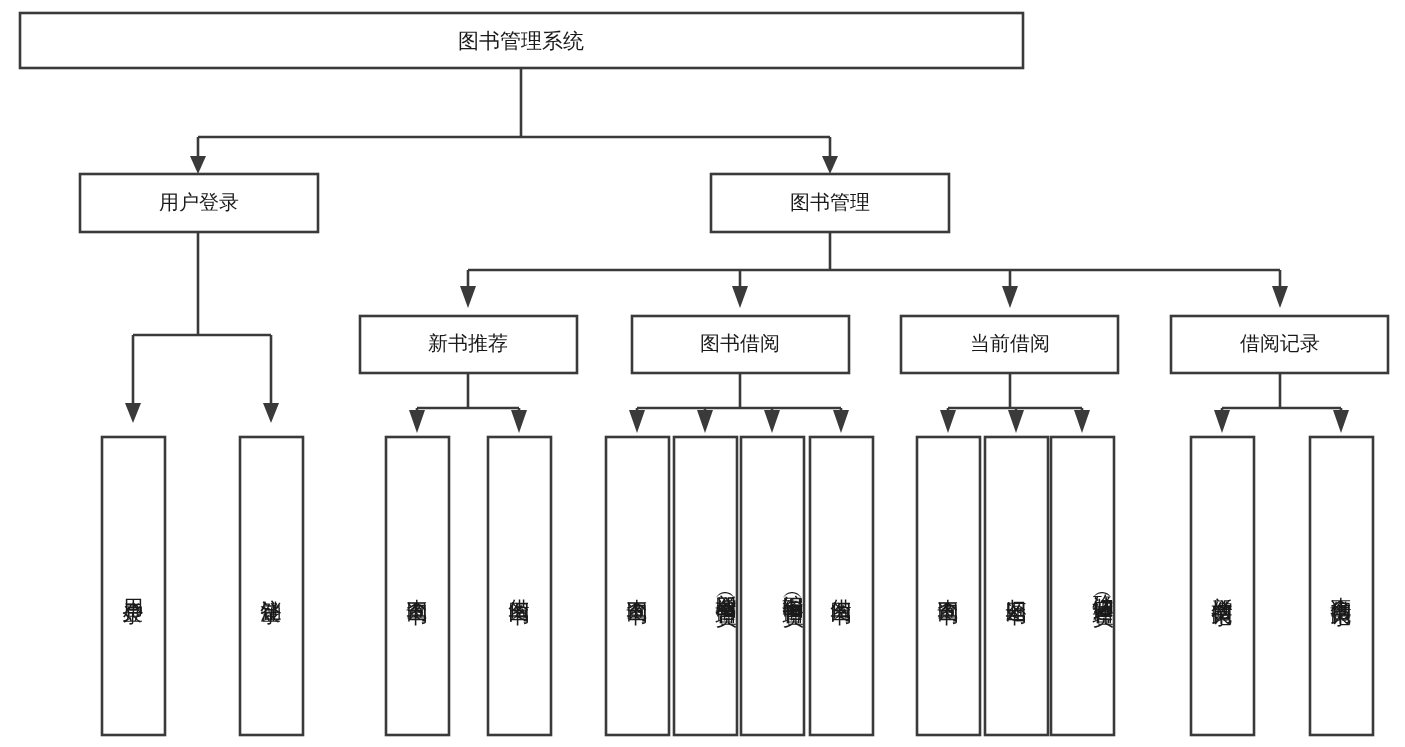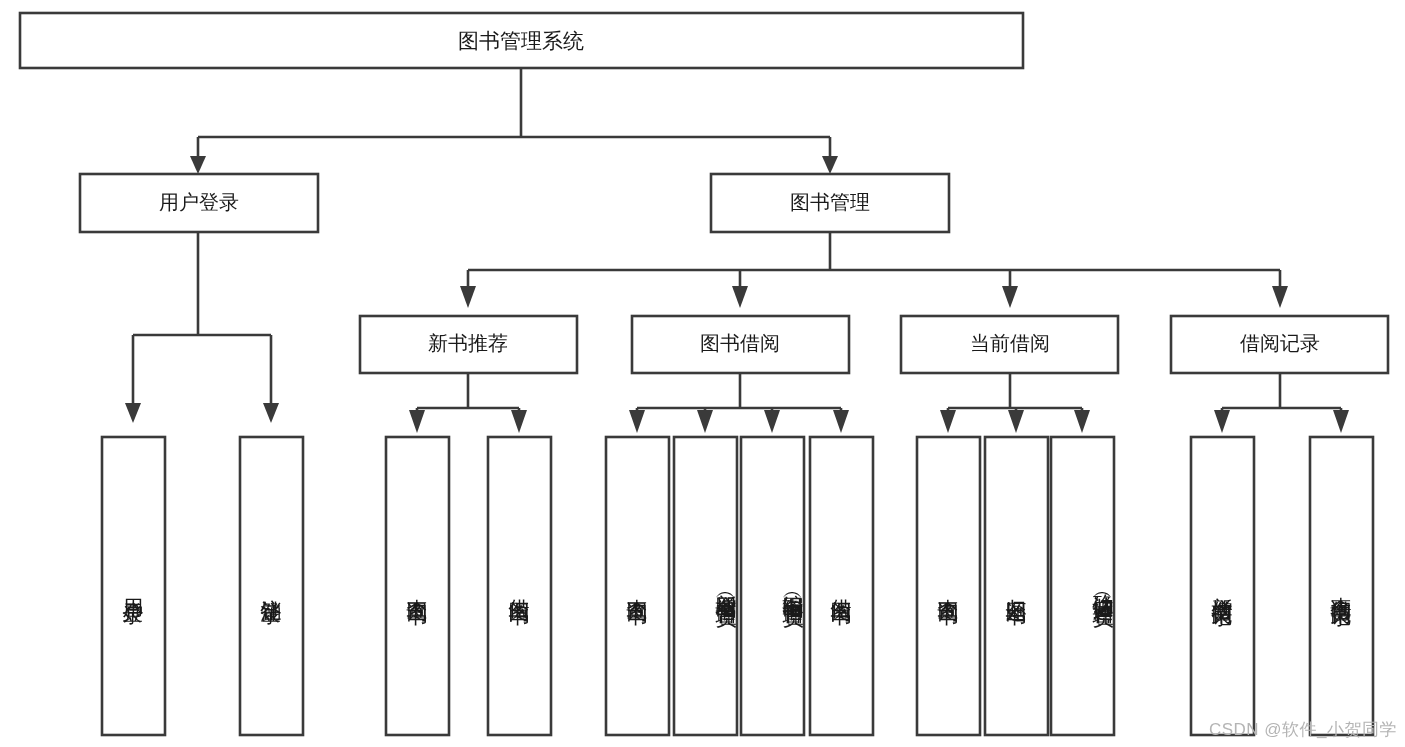--- a/index.html
+++ b/index.html
@@ -245,14 +245,13 @@
   <div class="vlabel" style="left:741px; top:437px; width:63px; height:298px; display:flex; align-items:flex-start; justify-content:center;">编辑图书（管理员）</div>
   <div class="vlabel" style="left:810px; top:437px; width:63px; height:298px; display:flex; align-items:center; justify-content:center;">借阅图书</div>
 
   <div class="vlabel" style="left:917px; top:437px; width:63px; height:298px; display:flex; align-items:center; justify-content:center;">查询图书</div>
   <div class="vlabel" style="left:985px; top:437px; width:63px; height:298px; display:flex; align-items:center; justify-content:center;">归还图书</div>
   <div class="vlabel" style="left:1051px; top:437px; width:63px; height:298px; display:flex; align-items:flex-start; justify-content:center;">确认归还（管理员）</div>
 
   <div class="vlabel" style="left:1191px; top:437px; width:63px; height:298px; display:flex; align-items:center; justify-content:center;">新增借阅记录</div>
   <div class="vlabel" style="left:1310px; top:437px; width:63px; height:298px; display:flex; align-items:center; justify-content:center;">查询借阅记录</div>
 
-  <div class="watermark">CSDN @软件_小贺同学</div>
 </div>
 
 </body></html>

